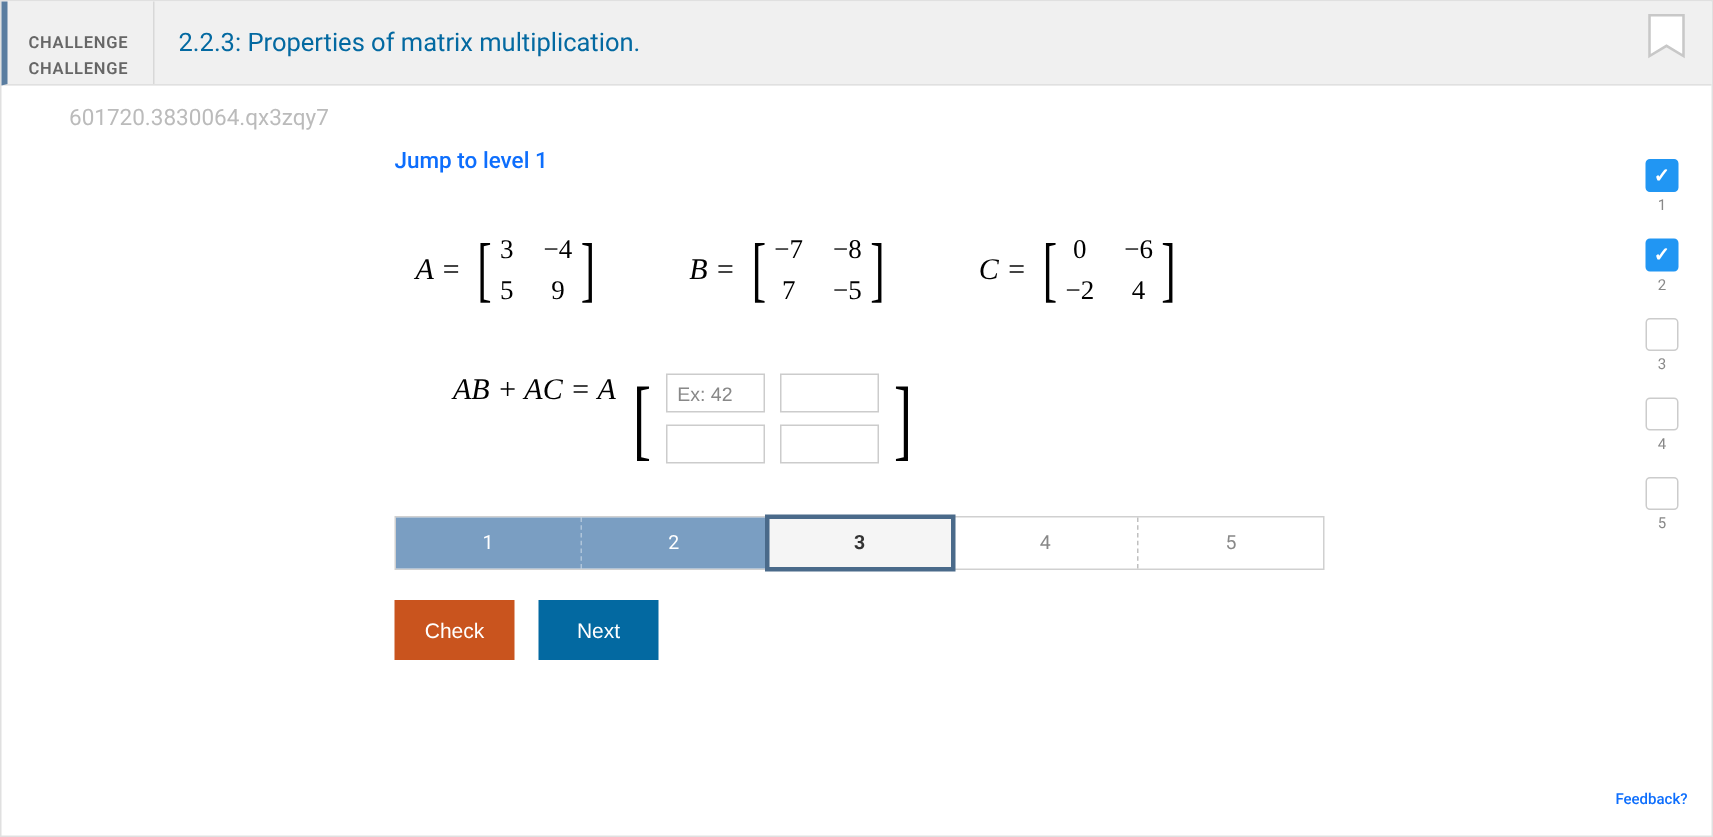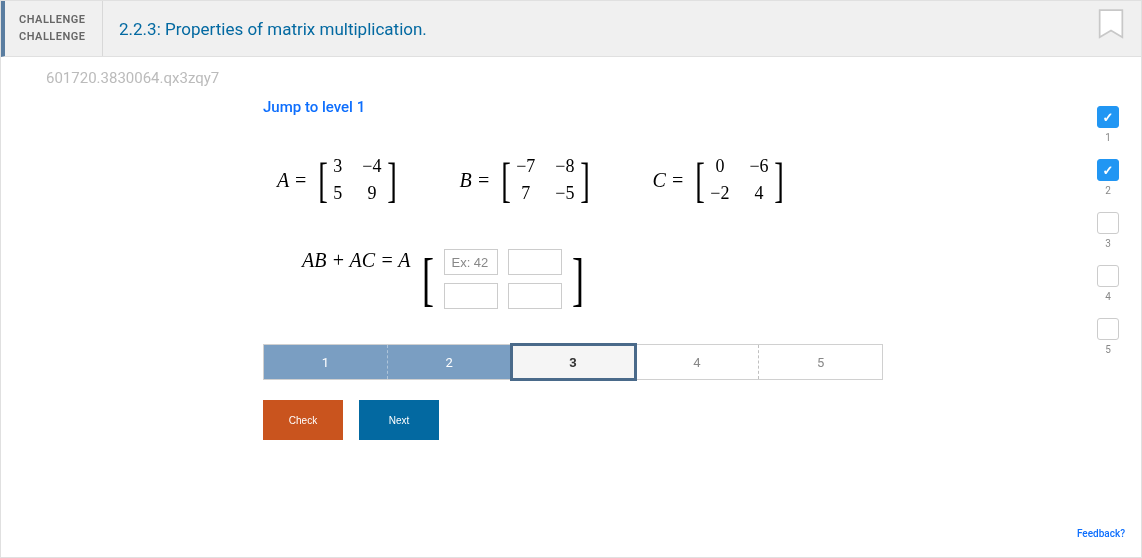--- a/index.html
+++ b/index.html
@@ -28,21 +28,21 @@
     .header-label {
       padding: 20px 14px;
       color: #666;
       font-size: 11px;
       font-weight: 600;
       letter-spacing: 0.5px;
       line-height: 1.5;
       border-right: 1px solid #d8d8d8;
       display: flex;
       flex-direction: column;
-      justify-content: center;
+      justify-content: space-between;
       min-width: 98px;
     }
     .header-title {
       padding: 4px 16px;
       color: #0369a1;
       font-size: 17px;
       font-weight: 400;
       display: flex;
       align-items: center;
     }
@@ -158,21 +158,21 @@
       font-family: "Times New Roman", serif;
     }
     .matrix-input-grid {
       display: grid;
       grid-template-columns: auto auto;
       column-gap: 10px;
       row-gap: 8px;
       margin: 0 6px;
     }
     .cell-input {
-      width: 54px;
+      width: 66px;
       height: 26px;
       border: 1px solid #ccc;
       padding: 2px 6px;
       font-size: 13px;
       text-align: left;
     }
     .cell-input::placeholder { color: #888; }
 
     .equation-row {
       display: flex;
@@ -222,21 +222,21 @@
       margin-top: 20px;
       display: flex;
       gap: 16px;
     }
     .btn {
       height: 40px;
       min-width: 80px;
       padding: 0 20px;
       border: none;
       color: #fff;
-      font-size: 10px;
+      font-size: 14px;
       font-weight: 500;
       cursor: pointer;
       display: flex;
       align-items: center;
       justify-content: center;
     }
     .btn-check { background: #c9541e; }
     .btn-next { background: #0369a1; }
 
     .feedback {

